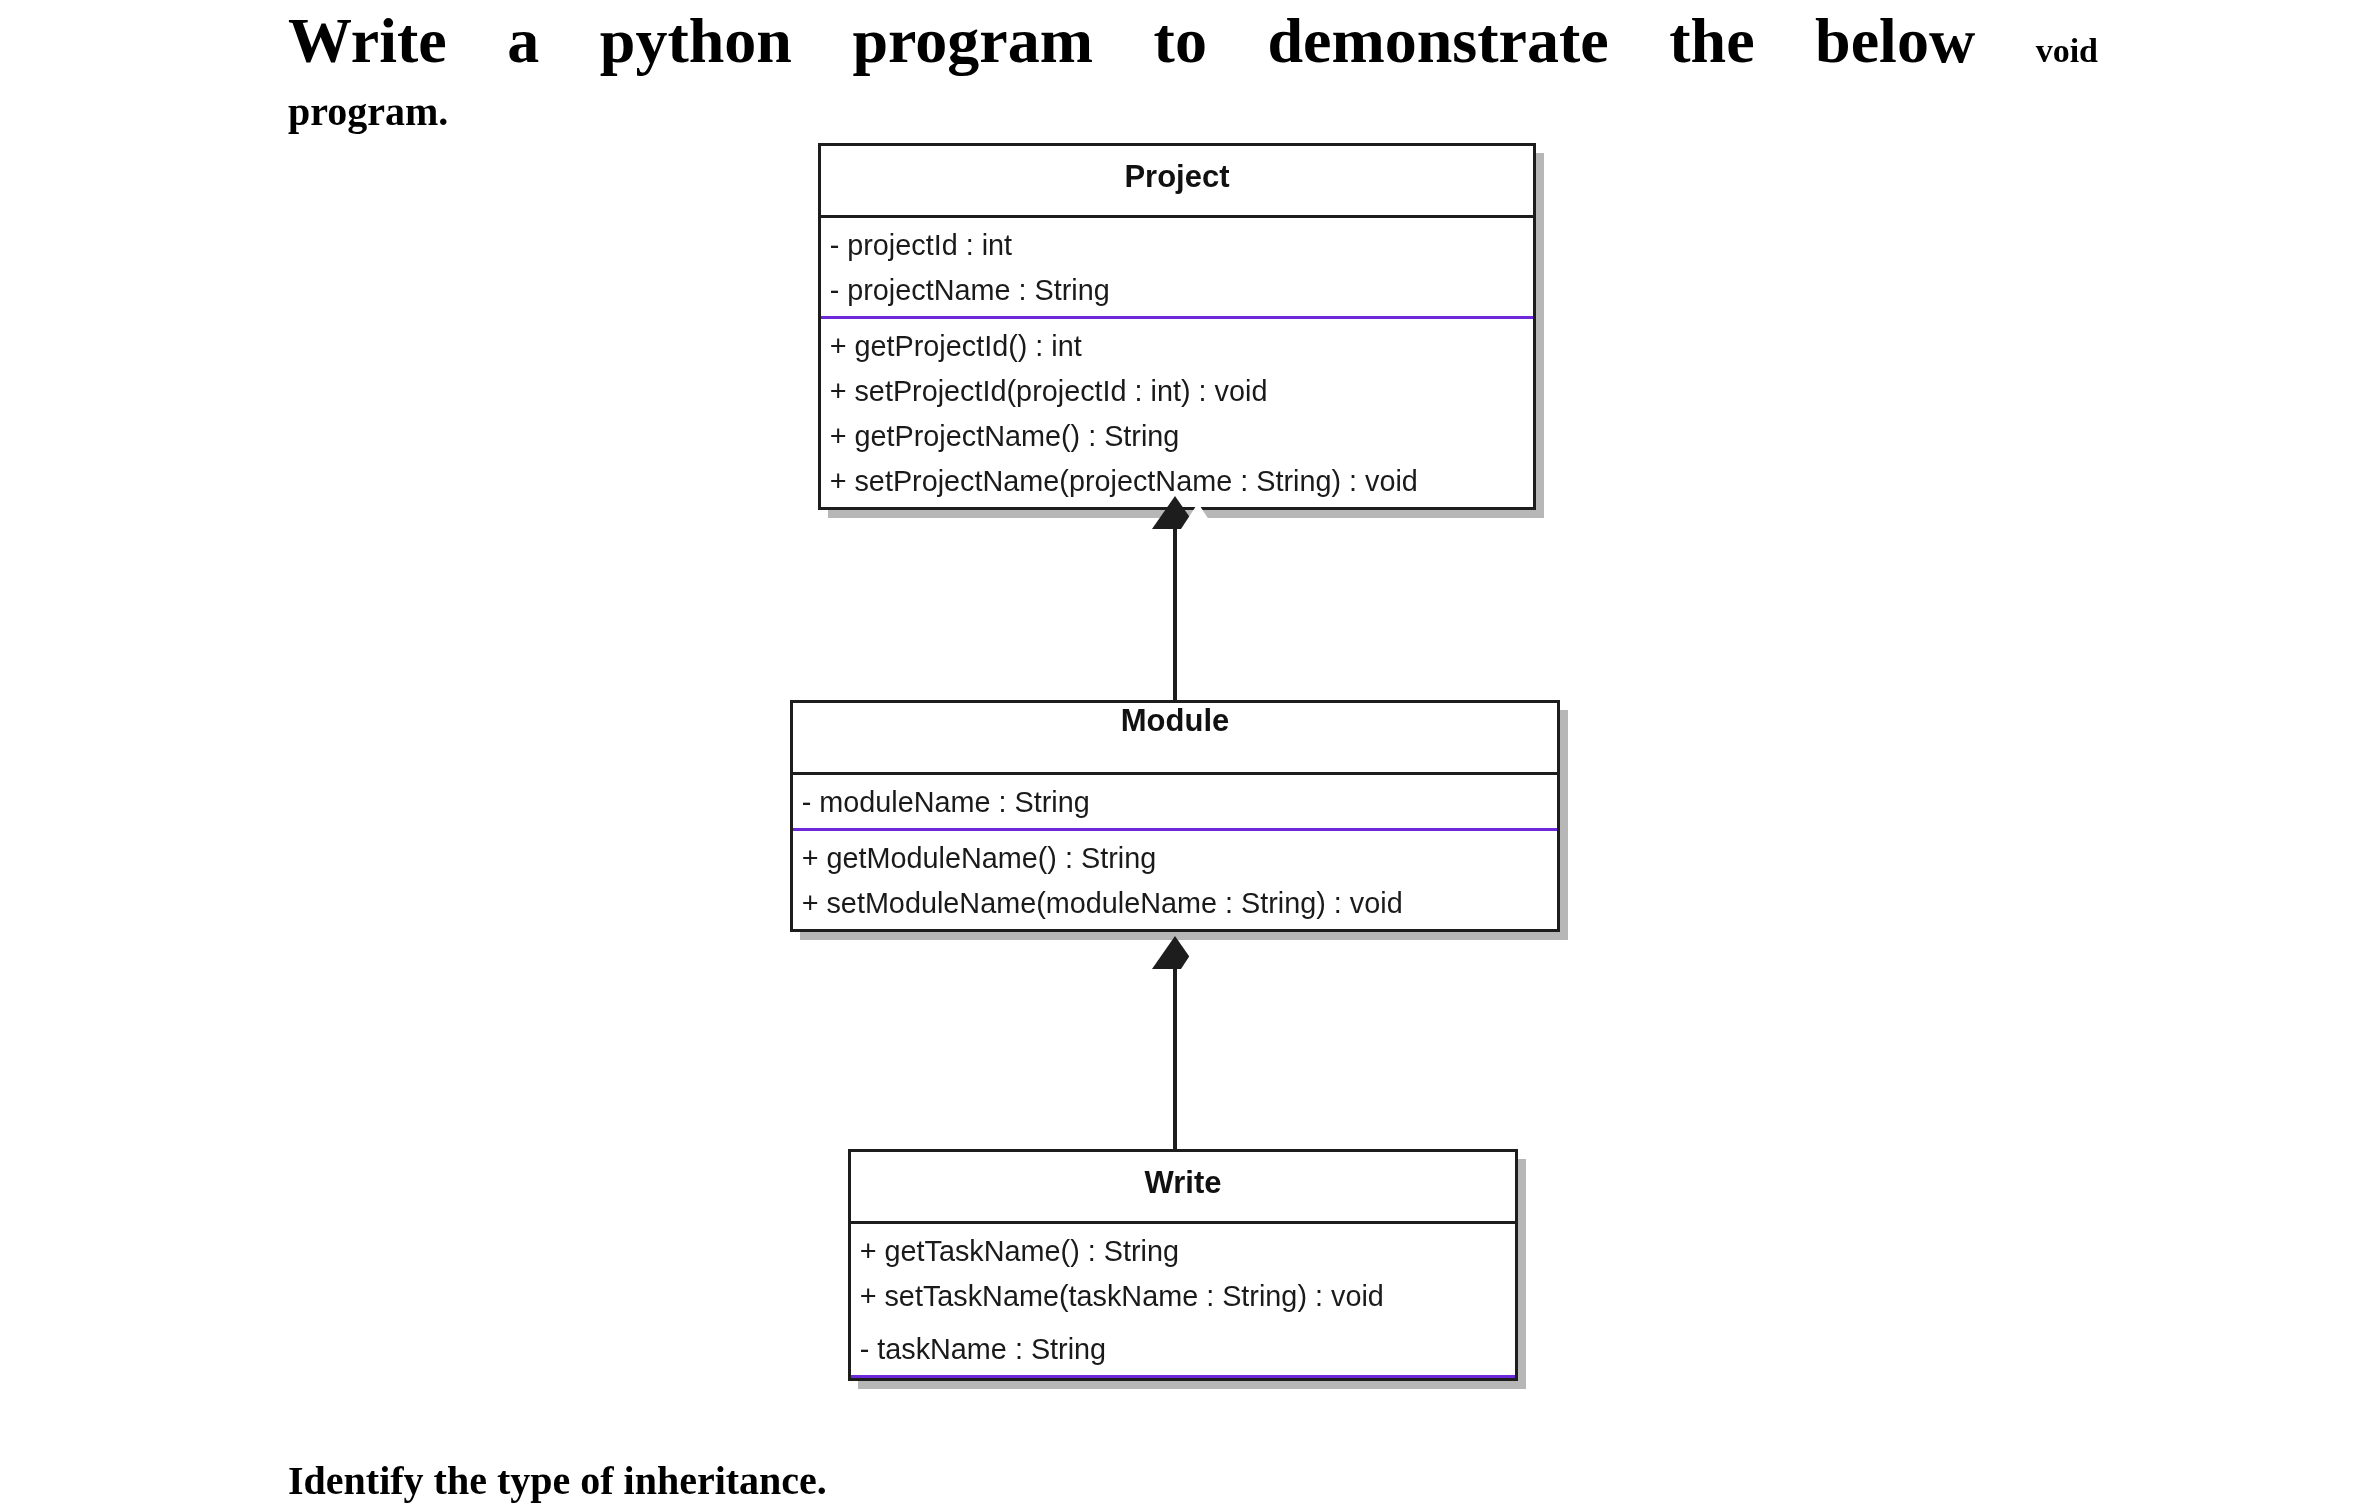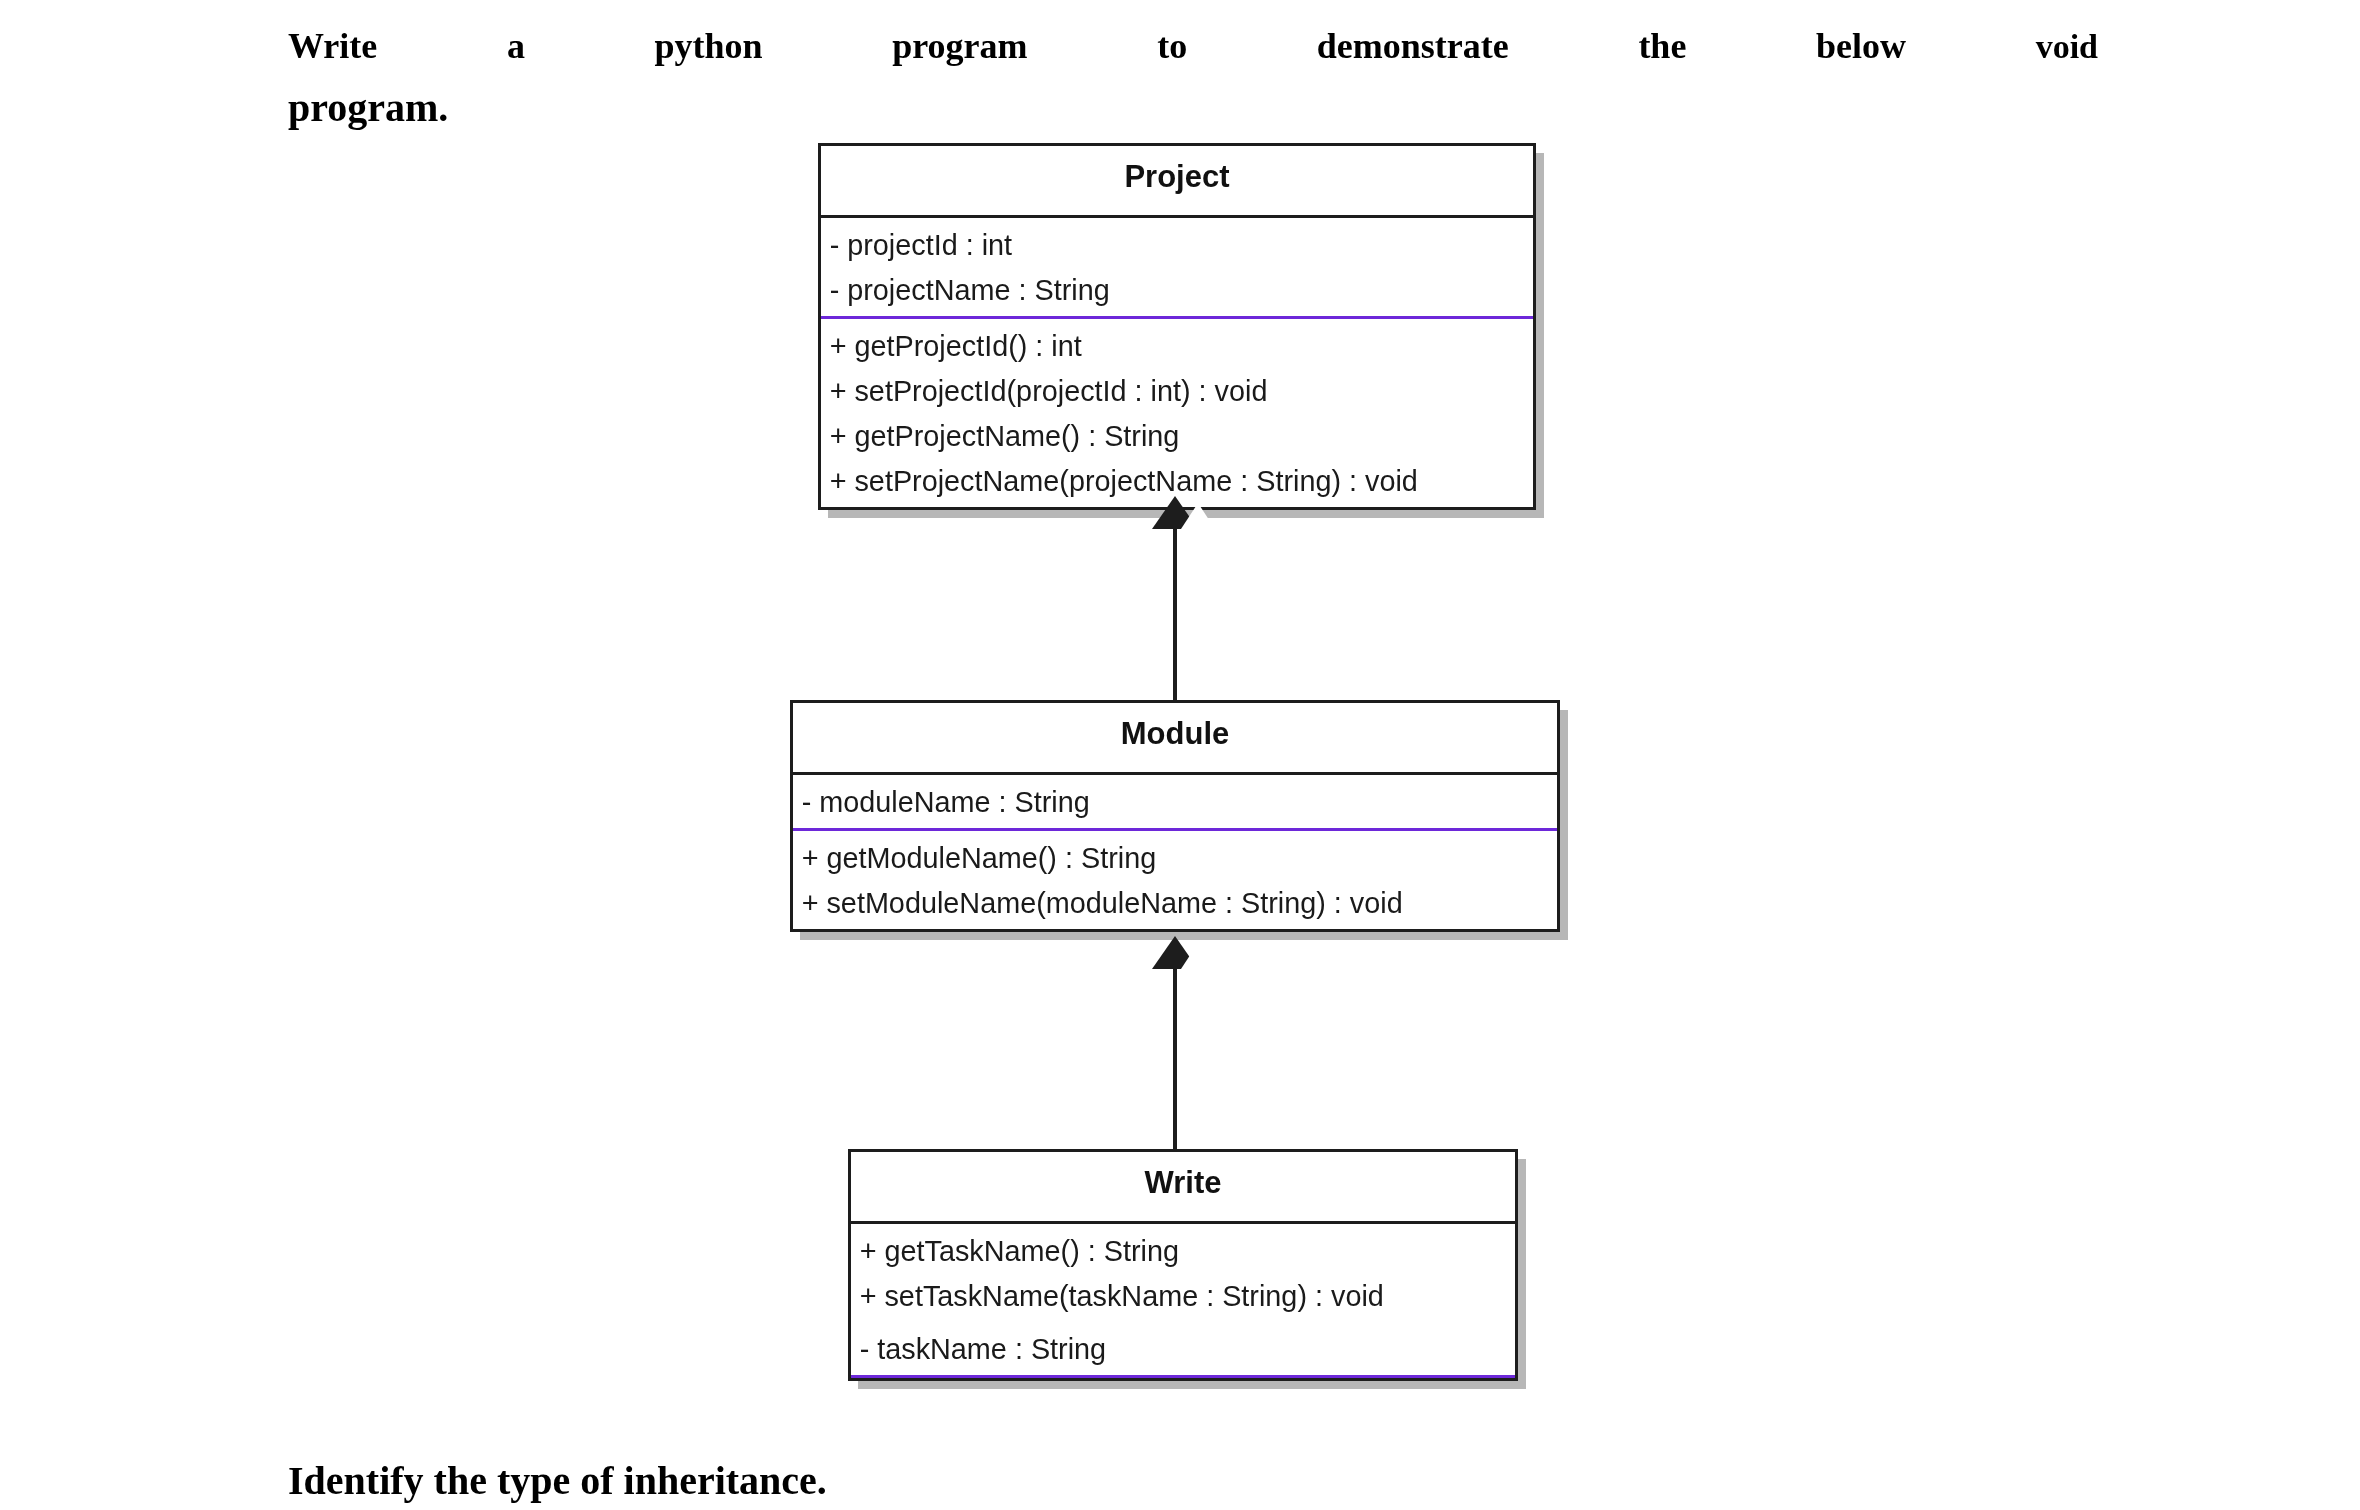--- a/index.html
+++ b/index.html
@@ -31,21 +31,21 @@
   }
   .q-line-1 {
     font-size: 52px;
     line-height: 66px;
     text-align: justify;
     text-align-last: justify;
     white-space: nowrap;
     letter-spacing: 0px;
   }
   .q-line-1 .big {
-    font-size: 36px;
+    font-size: 64px;
   }
   .q-line-1 .small {
     font-size: 34px;
   }
   .q-line-2 {
     font-size: 40px;
     line-height: 52px;
     margin-top: 2px;
   }
 
@@ -102,21 +102,21 @@
     top: 143px;
     width: 718px;
   }
   #class-project .uml-header { height: 72px; padding-top: 13px; }
 
   #class-module {
     left: 790px;
     top: 700px;
     width: 770px;
   }
-  #class-module .uml-header { height: 72px; padding-top: 13px; }
+  #class-module .uml-header { height: 72px; }
 
   #class-task {
     left: 848px;
     top: 1149px;
     width: 670px;
   }
   #class-task .uml-header { height: 72px; padding-top: 13px; }
 
   
   .generalization {

